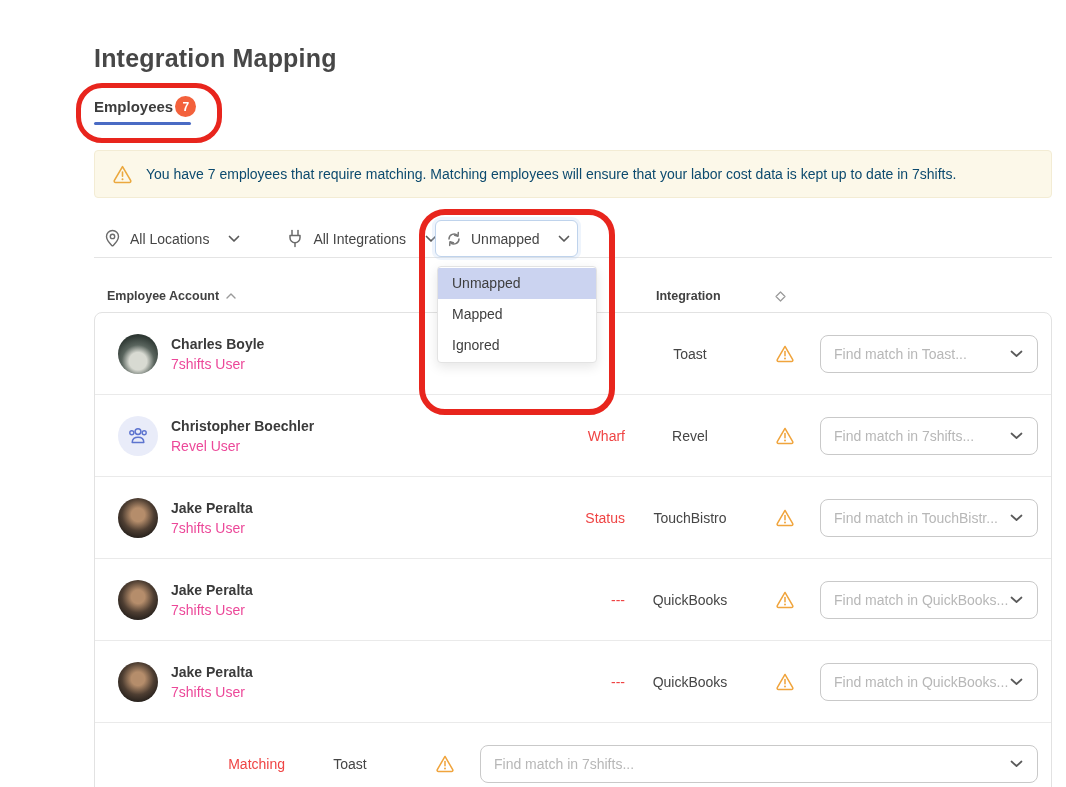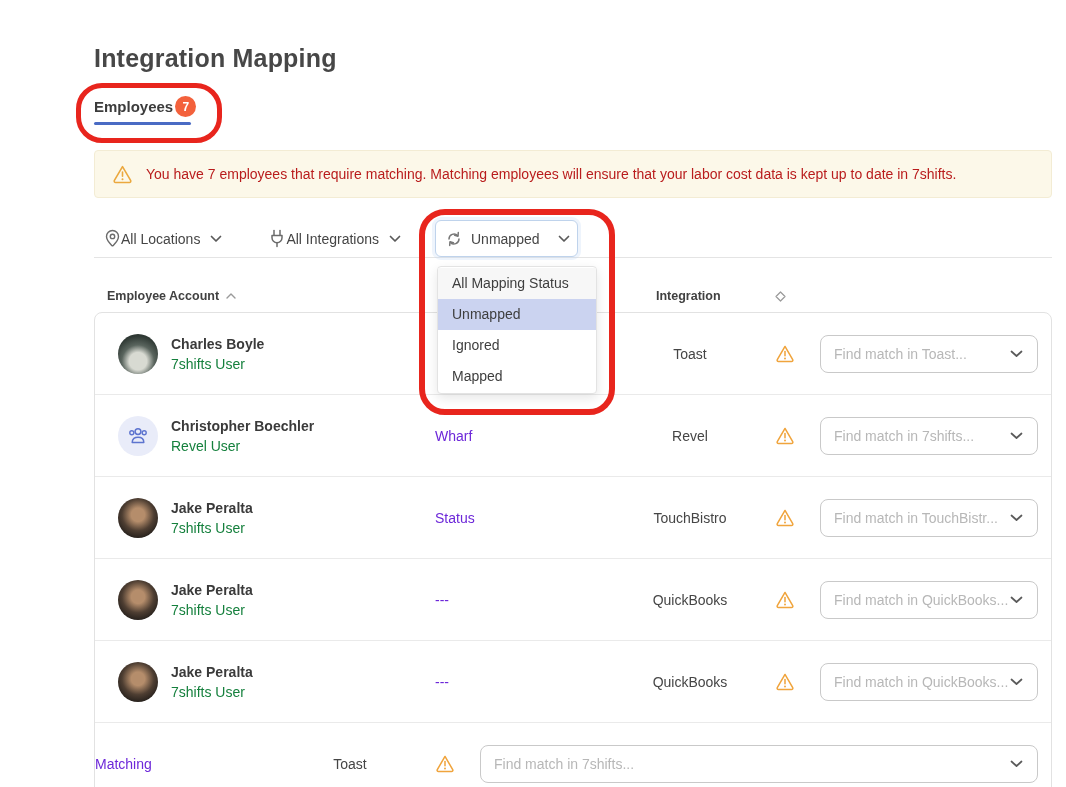--- a/index.html
+++ b/index.html
@@ -30,27 +30,27 @@
   
   .ring{position:absolute;border:5px solid #E8251D;border-radius:26px;z-index:40;pointer-events:none;}
   .ring-tab{left:76px;top:83px;width:136px;height:50px;}
   .ring-dropdown{left:419px;top:209px;width:184px;height:194px;border-width:6px;}
   
   .banner{
     position:absolute;left:94px;top:150px;width:958px;height:48px;box-sizing:border-box;
     background:#FCF8E9;border:1px solid #F3ECD4;border-radius:4px;
     display:flex;align-items:center;gap:13px;padding-left:17px;
   }
-  .banner-text{font-size:14px;color:#b91c1c;}
+  .banner-text{font-size:14px;color:#0c4a6e;}
   
   .filter-row{
     position:absolute;left:94px;top:220px;width:958px;height:37px;
     display:flex;align-items:center;padding-left:10px;box-sizing:border-box;
   }
-  .filter{display:flex;align-items:center;gap:0;margin-right:46px;cursor:pointer;}
+  .filter{display:flex;align-items:center;gap:9px;margin-right:46px;cursor:pointer;}
   .filter-label{font-size:14px;color:#454545;}
   .chev{margin-left:10px;display:inline-flex;}
   .filter-divider{
     position:absolute;left:94px;top:257px;width:958px;height:1px;background:#E4E4E4;
   }
   .status-select{
     position:absolute;left:435px;top:220px;width:143px;height:37px;box-sizing:border-box;
     background:#fff;border:1px solid #BFD3EC;border-radius:6px;
     box-shadow:0 0 0 3px rgba(186,212,243,.25);
     display:flex;align-items:center;gap:9px;padding:0 10px;cursor:pointer;z-index:10;
@@ -79,26 +79,26 @@
   .th-location{width:190px;}
   .th-integration{width:130px;justify-content:space-between;}
   .th-status{flex:1;justify-content:center;}
   .card{
     position:absolute;left:94px;top:312px;width:958px;box-sizing:border-box;
     border:1px solid #E2E2E2;border-radius:8px;background:#fff;
   }
   .row{display:flex;align-items:center;height:81px;}
   .row + .row{border-top:1px solid #EAEAEA;}
   .cell-employee{width:340px;box-sizing:border-box;padding-left:23px;display:flex;align-items:center;gap:13px;}
-  .cell-location{width:190px;text-align:left;font-size:14px;color:#6d28d9;}
+  .cell-location{width:190px;text-align:right;font-size:14px;color:#ef4444;}
   .cell-integration{width:130px;text-align:center;font-size:14px;color:#454545;}
   .cell-warning{width:60px;display:flex;justify-content:center;}
   .cell-match{flex:1;box-sizing:border-box;padding:0 13px 0 5px;}
   .emp-name{font-size:14px;font-weight:bold;color:#3a3a3a;line-height:20px;}
-  .emp-sub{font-size:14px;color:#15803d;line-height:20px;}
+  .emp-sub{font-size:14px;color:#ec4899;line-height:20px;}
   .avatar{width:40px;height:40px;border-radius:50%;flex:0 0 40px;}
   .avatar-photo-a{background:radial-gradient(circle at 50% 68%, #d8dad2 0 26%, #5a655e 48%, #2e3833 75%);}
   .avatar-photo-b{background:radial-gradient(circle at 50% 42%, #b58d6b 0 22%, #4e3e32 52%, #241f1b 78%);}
   .avatar-group{background:#E9ECF9;display:flex;align-items:center;justify-content:center;}
   .match-select{
     height:38px;box-sizing:border-box;border:1px solid #C9C9C9;border-radius:8px;background:#fff;
     display:flex;align-items:center;justify-content:space-between;
     padding:0 14px 0 13px;cursor:pointer;
   }
   .match-placeholder{font-size:14px;color:#B7B7B7;white-space:nowrap;overflow:hidden;}
@@ -171,24 +171,23 @@
   <span class="filter-label">Unmapped</span>
   <span class="text-caret"></span>
   <span class="chev">
     <svg width="12" height="8" viewBox="0 0 12 8">
         <path d="M1.5 1.5 L6 6 L10.5 1.5" fill="none" stroke="#5a5a5a" stroke-width="1.7" stroke-linecap="round" stroke-linejoin="round"></path>
       </svg>
   </span>
 </div>
 
 <div class="menu">
-  <div class="menu-item first">All Mapping Status</div>
   <div class="menu-item selected">Unmapped</div>
+  <div class="menu-item">Mapped</div>
   <div class="menu-item">Ignored</div>
-  <div class="menu-item">Mapped</div>
 </div>
 
 <div class="thead">
   <div class="th th-employee">
     <span>Employee Account</span>
     <span style="display:inline-flex;">
       <svg width="10" height="6" viewBox="0 0 10 6">
           <path d="M1 5 L5 1 L9 5" fill="none" stroke="#9a9a9a" stroke-width="1.4" stroke-linecap="round" stroke-linejoin="round"></path>
         </svg>
     </span>

